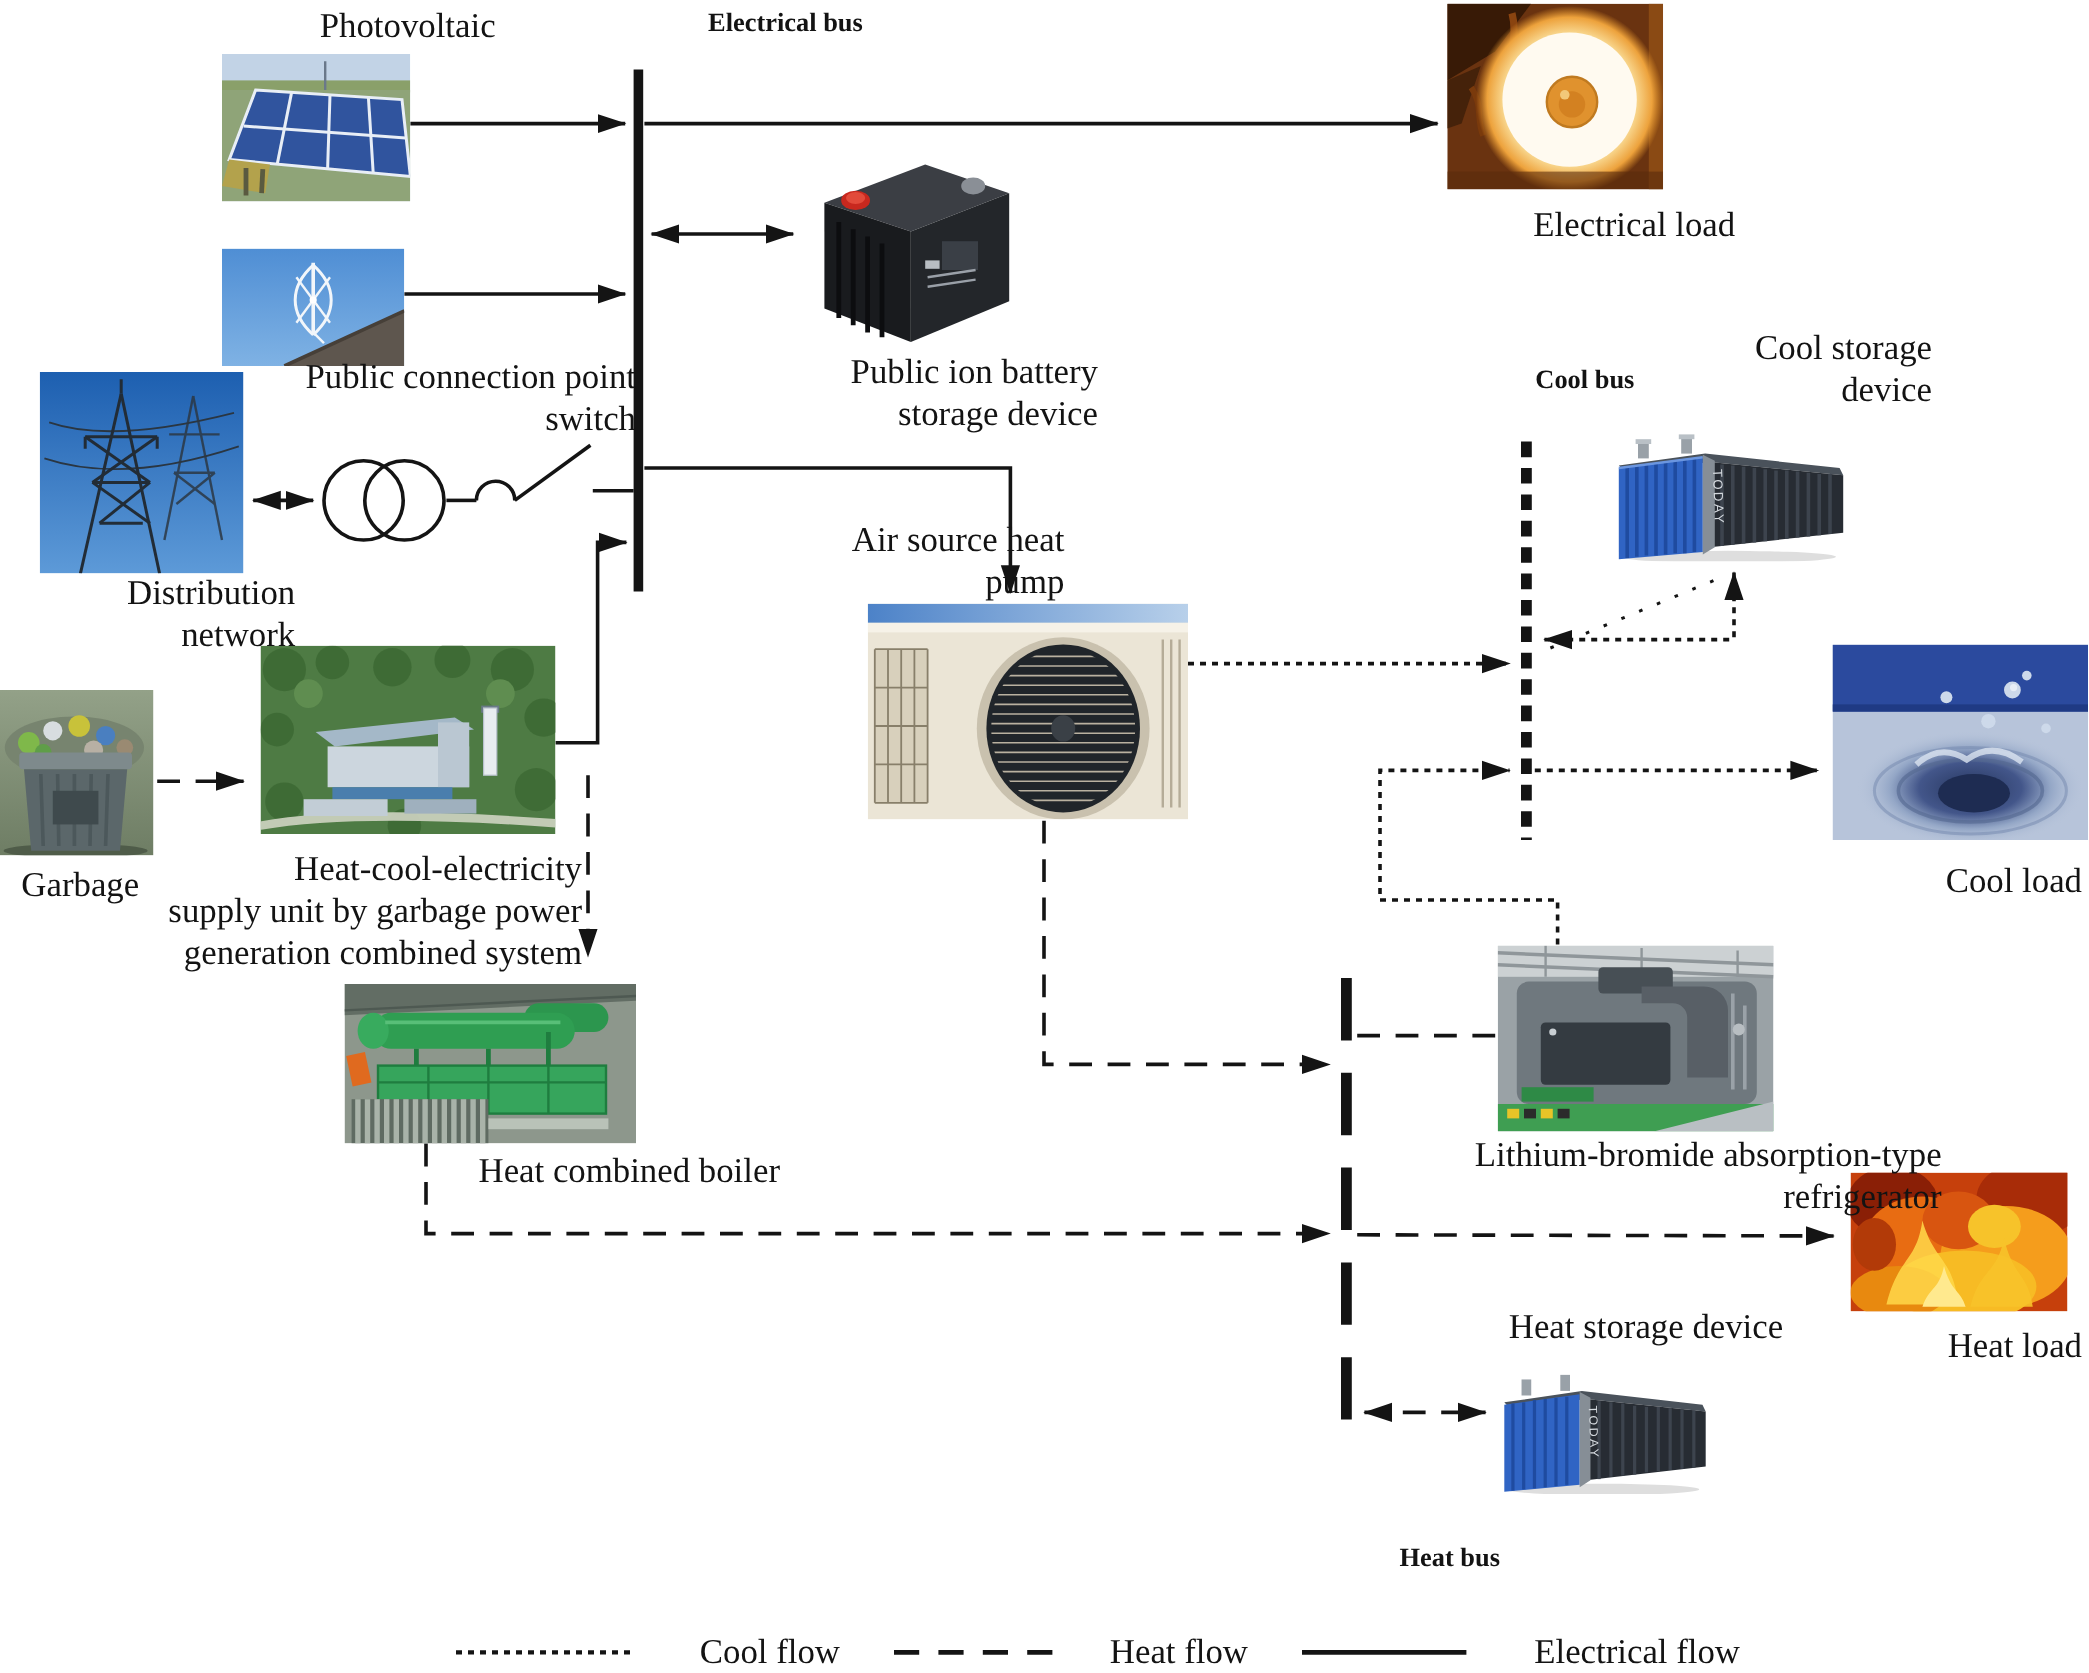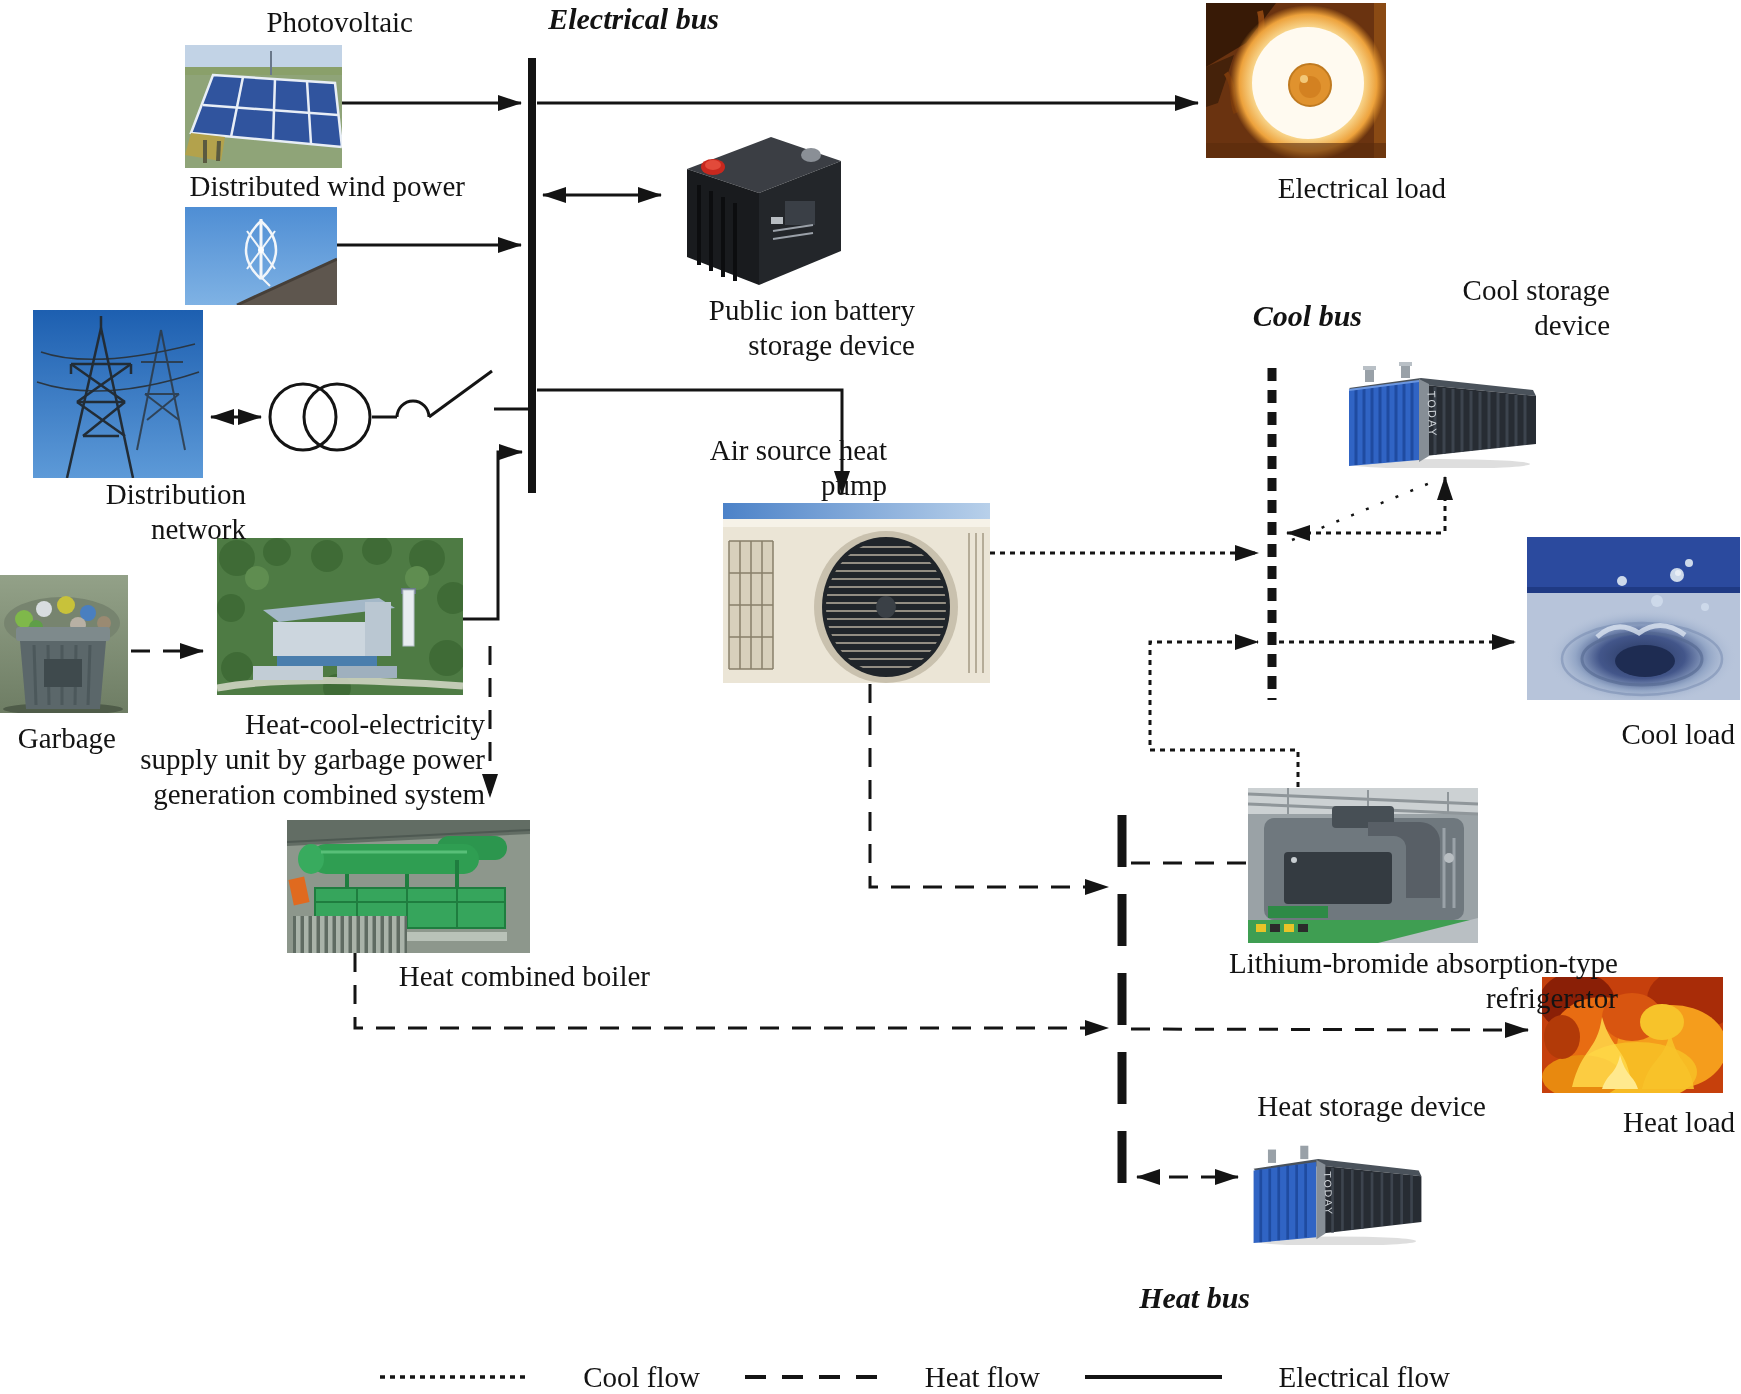--- a/index.html
+++ b/index.html
@@ -1,20 +1,20 @@
 <!DOCTYPE html>
 <html><head>
 <meta charset="utf-8">
 <style>
   html,body{margin:0;padding:0;background:#fff;}
   #canvas{position:relative;width:1741px;height:1394px;background:#fff;overflow:hidden;
           font-family:"Liberation Serif","DejaVu Serif",serif;color:#131313;}
   .lbl{position:absolute;font-size:29px;line-height:35px;text-align:right;white-space:nowrap;}
   .lbl span{display:block;}
-  .bus-lbl{font-weight:bold;font-size:30px;font-style:italic;}
+  .bus-lbl{font-weight:bold;font-size:22px;}
   .img{position:absolute;overflow:hidden;}
   .img svg{display:block;width:100%;height:100%;}
   #wires{position:absolute;left:0;top:0;width:1741px;height:1394px;pointer-events:none;}
 </style>
 </head>
 <body>
 
 <div id="canvas">
 
   <svg id="wires">
@@ -510,22 +510,25 @@
       </g>
       <polygon points="74,21 84,26 84,98 74,104" fill="#868e96"></polygon>
       <text transform="translate(82.5,33) rotate(88)" font-family="Liberation Sans, sans-serif" font-size="11" letter-spacing="2" fill="#d4d9de">TODAY</text>
     </svg>
   </div>
 
   <div class="lbl" style="left:113px;top:5px;width:300px">Photovoltaic</div>
 
   <div class="lbl bus-lbl" style="left:419px;top:1px;width:300px">Electrical bus</div>
 
-  <div class="lbl" style="left:65px;top:169px;width:400px">Distributed wind power</div>
-
+
+  <div class="lbl" style="left:180px;top:297px;width:350px">
+    <span>Public connection point</span>
+    <span>switch</span>
+  </div>
 
   <div class="lbl" style="left:0px;top:477px;width:246px">
     <span>Distribution</span>
     <span>network</span>
   </div>
 
   <div class="lbl" style="left:615px;top:293px;width:300px">
     <span>Public ion battery</span>
     <span>storage device</span>
   </div>

